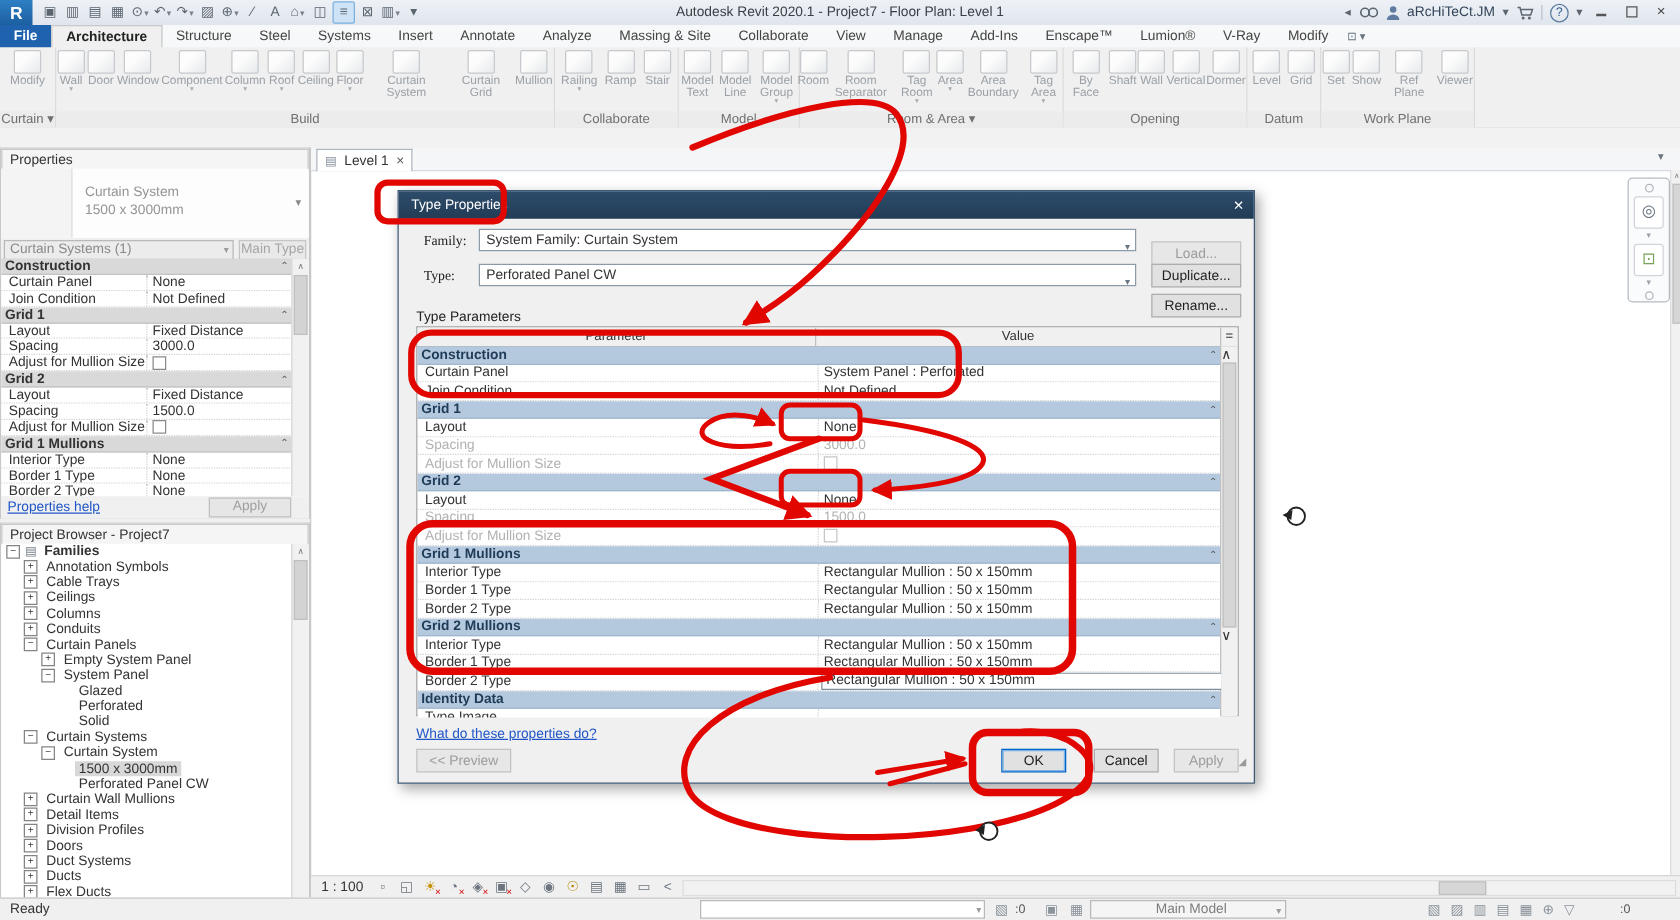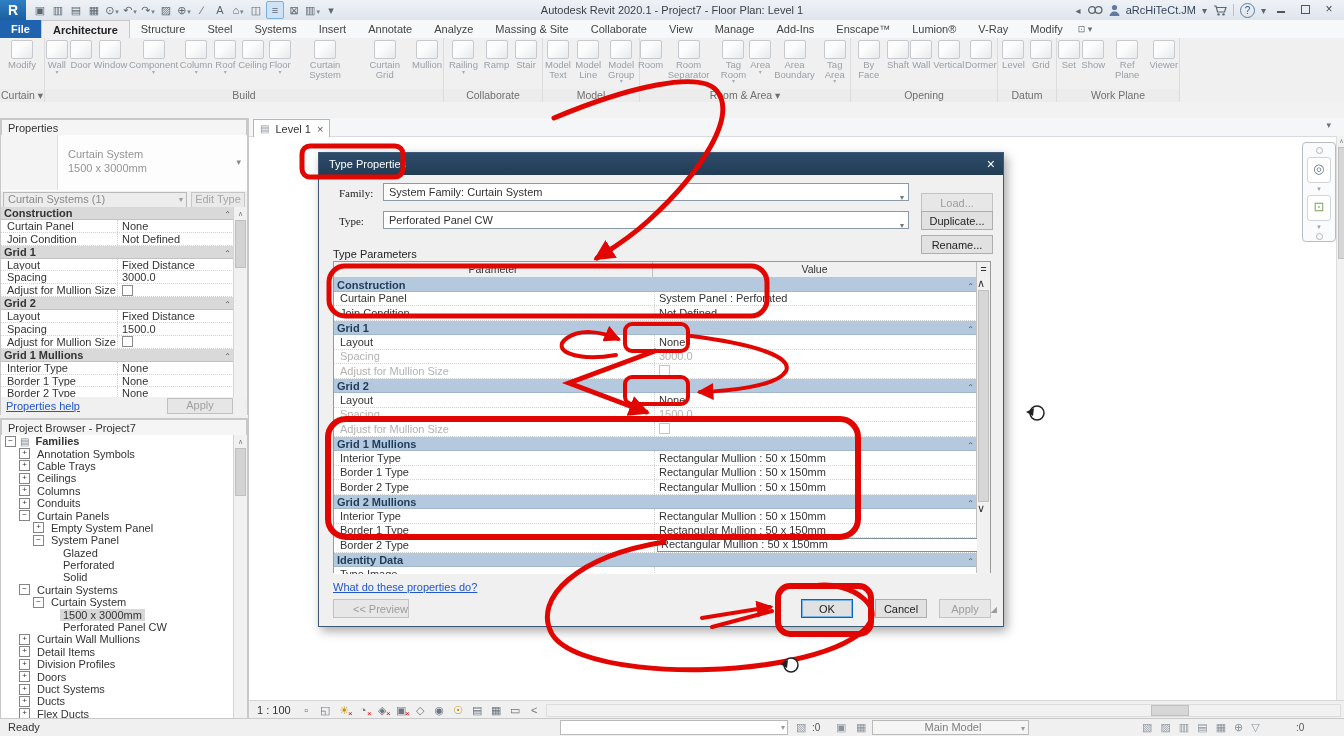--- a/index.html
+++ b/index.html
@@ -66,21 +66,21 @@
   #props .sbar{position:absolute;right:0;top:88px;width:13px;height:190px;background:#f1f1f1;border-left:1px solid #d5d5d5;}
   .sbar .sarr{height:13px;text-align:center;font-size:7px;color:#777;line-height:13px;}
   .sbar .sthumb{margin:0 1px;background:#d3d3d3;border:1px solid #bfbfbf;height:46px;}
   #props-footer{position:absolute;left:0;top:278px;width:246px;height:18px;background:#f0f0f0;display:flex;align-items:center;}
   #props-help{color:#2056c7;text-decoration:underline;padding-left:5px;}
   #apply-btn{margin-left:auto;margin-right:14px;width:64px;height:14px;background:#e6e6e6;border:1px solid #c0c0c0;
     color:#a0a0a0;text-align:center;line-height:13px;}
 
   
   .grow{display:flex;height:11.9px;border-bottom:1px dotted #d2d2d2;background:#fff;align-items:center;}
-  .grow.group{background:#d9d9d9;font-weight:bold;border-bottom:1px solid #c2c2c2;position:relative;align-items:flex-end;}
+  .grow.group{background:#d9d9d9;font-weight:bold;border-bottom:1px solid #c2c2c2;position:relative;}
   .grow .glabel{padding-left:3px;}
   .grow .gpin{position:absolute;right:3px;font-weight:normal;font-size:8px;color:#555;}
   .grow .plabel{width:110px;flex:0 0 auto;padding-left:6px;border-right:1px dotted #d2d2d2;
     overflow:hidden;white-space:nowrap;height:100%;display:flex;align-items:center;}
   .grow .pvalue{flex:1;padding-left:4px;height:100%;display:flex;align-items:center;overflow:hidden;white-space:nowrap;position:relative;}
   .cbox{width:9px;height:9px;border:1px solid #8a8a8a;background:#fff;display:inline-block;}
   .grow.dis .vtext,.grow.dis .plabel{color:#b2b2b2;}
   .grow.dis .cbox{border-color:#c6c6c6;}
 
   
@@ -444,21 +444,21 @@
           <div>Curtain System</div>
           <div>1500 x 3000mm</div>
         </div>
         <div id="type-dd">▾</div>
       </div>
       <div id="filter-row">
         <div id="sel-combo">
           <span>Curtain Systems (1)</span>
           <span class="chev">▾</span>
         </div>
-        <div id="edit-type">Edit Type</div>
+        <div id="edit-type">Main Type</div>
       </div>
       <div id="prop-rows">
           <div class="grow group">
             <span class="glabel">Construction</span>
             <span class="gpin">⌃</span>
           </div>
           <div class="grow row">
             <span class="plabel">Curtain Panel</span>
             <span class="pvalue">
               <span class="vtext">None</span>
@@ -865,21 +865,21 @@
           </div>
         </div>
       <div id="tp-sbar">
         <div class="sarr">∧</div>
         <div class="sthumb"></div>
         <div class="sarr">∨</div>
       </div>
     </div>
 
     <span id="dlg-help">What do these properties do?</span>
-    <div class="dlg-btn dis" style="left:14px;top:446px;width:76px;text-align:right;">&lt;&lt; Preview</div>
+    <div class="dlg-btn dis" style="left:14px;top:446px;width:76px;">&lt;&lt; Preview</div>
     <div class="dlg-btn focus" style="left:482px;top:446px;width:52px;">OK</div>
     <div class="dlg-btn" style="left:556px;top:446px;width:52px;">Cancel</div>
     <div class="dlg-btn dis" style="left:620px;top:446px;width:52px;">Apply</div>
     <div id="dlg-note">◢</div>
   </div>
 
   <svg id="overlay" viewBox="0 0 1344 736">
     <defs>
       <marker id="ah" viewBox="0 0 10 10" refX="8" refY="5" markerWidth="4.2" markerHeight="4.2" orient="auto">
         <path d="M0,0 L10,5 L0,10 z" fill="#e10600"></path>

